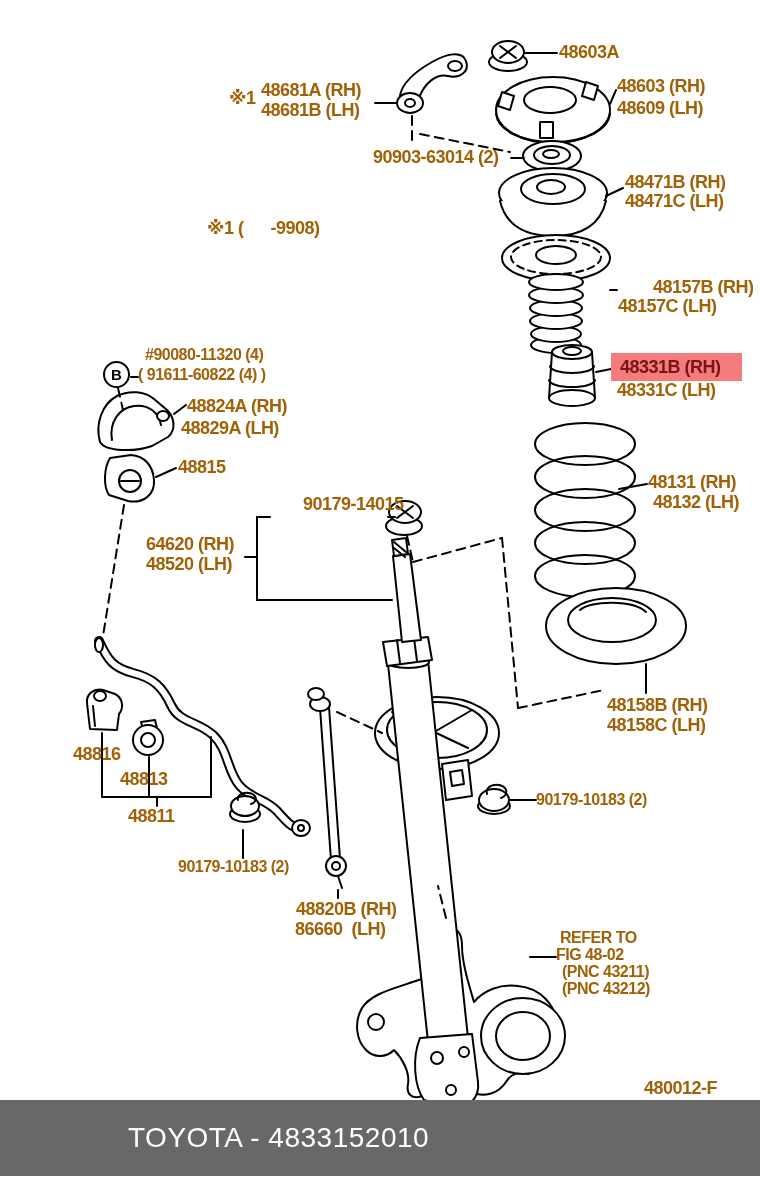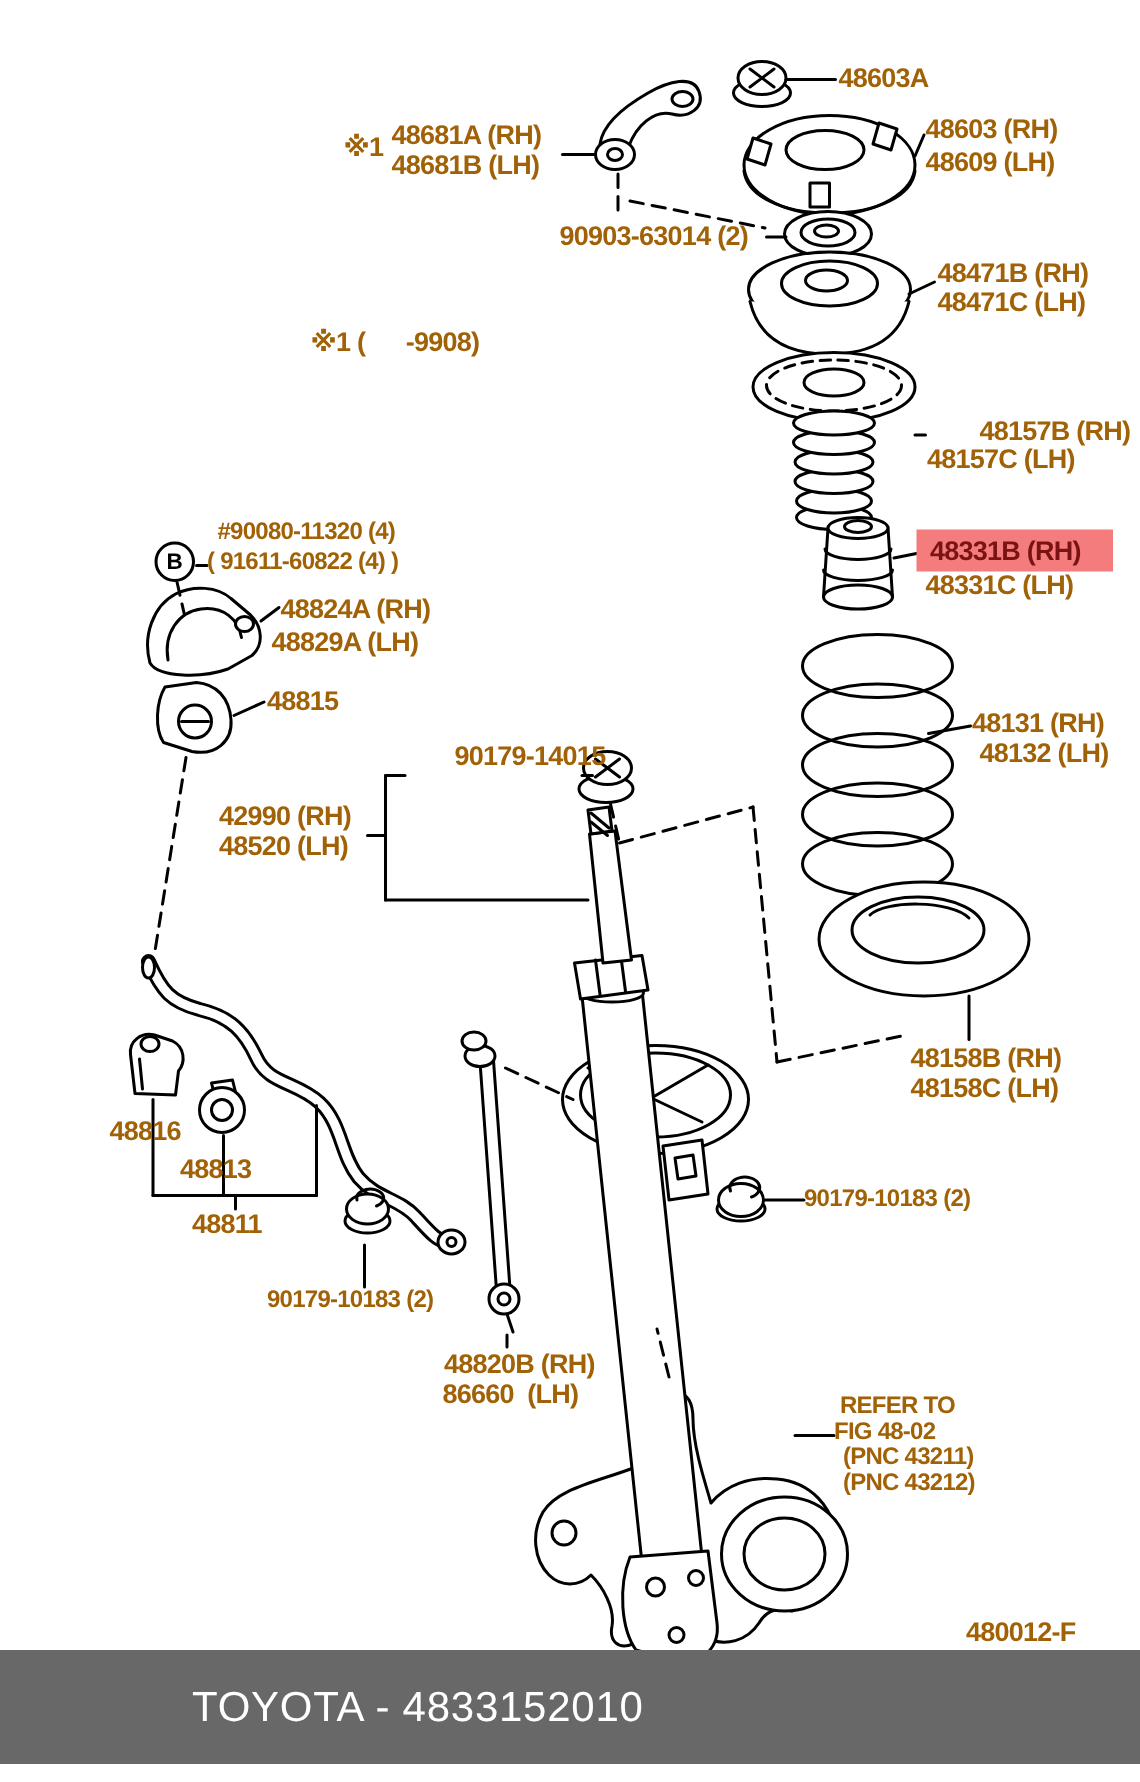--- a/index.html
+++ b/index.html
@@ -244,21 +244,21 @@
   <div class="lbl" style="left:618px;top:296px;">48157C (LH)</div>
   <div class="lbl hl-text" style="left:620px;top:357px;">48331B (RH)</div>
   <div class="lbl" style="left:617px;top:380px;">48331C (LH)</div>
   <div class="lbl sm" style="left:145px;top:346px;">#90080-11320 (4)</div>
   <div class="circle-b">B</div>
   <div class="lbl sm" style="left:138px;top:366px;">( 91611-60822 (4) )</div>
   <div class="lbl" style="left:187px;top:396px;">48824A (RH)</div>
   <div class="lbl" style="left:181px;top:418px;">48829A (LH)</div>
   <div class="lbl" style="left:178px;top:457px;">48815</div>
   <div class="lbl" style="left:270px;top:494px;margin-left:33px;">90179-14015</div>
-  <div class="lbl" style="left:146px;top:534px;">42990 (RH)</div>
+  <div class="lbl" style="left:146px;top:534px;">64620 (RH)</div>
   <div class="lbl" style="left:146px;top:554px;">48520 (LH)</div>
   <div class="lbl" style="left:648px;top:472px;">48131 (RH)</div>
   <div class="lbl" style="left:653px;top:492px;">48132 (LH)</div>
   <div class="lbl" style="left:607px;top:695px;">48158B (RH)</div>
   <div class="lbl" style="left:607px;top:715px;">48158C (LH)</div>
   <div class="lbl" style="left:73px;top:744px;">48816</div>
   <div class="lbl" style="left:120px;top:769px;">48813</div>
   <div class="lbl" style="left:128px;top:806px;">48811</div>
   <div class="lbl sm" style="left:178px;top:858px;">90179-10183 (2)</div>
   <div class="lbl" style="left:296px;top:899px;">48820B (RH)</div>

